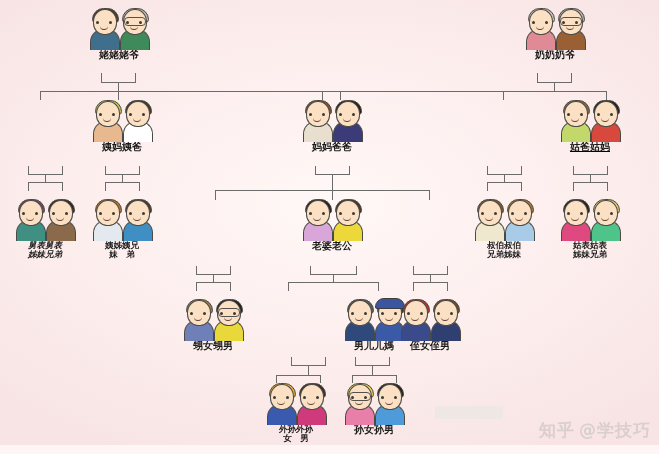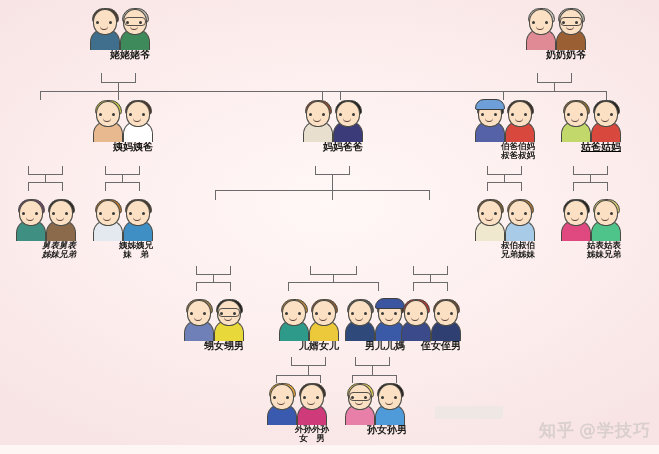--- a/index.html
+++ b/index.html
@@ -45,21 +45,21 @@
     border-bottom:1.2px solid #5a4038;border-radius:0 0 8px 8px;
   }
   .glass{
     position:absolute;left:5px;bottom:24px;width:20px;height:7px;
     border:1px solid #56504a;border-radius:4px;background:transparent;
   }
   .hat{
     position:absolute;left:1px;bottom:32px;width:28px;height:9px;
     border:1.1px solid #3e3e3c;border-radius:9px 9px 2px 2px;
   }
-  .lbls{display:flex;justify-content:flex-end;gap:0;}
+  .lbls{display:flex;justify-content:center;gap:0;}
   .lbls>span{font-size:10px;line-height:10px;font-weight:bold;color:#1b1b19;white-space:pre;}
   .sm>span{font-size:8.5px;line-height:9px;}
   .watermark{
     position:absolute;right:8px;bottom:12px;
     font-size:17px;color:#d9cfcc;letter-spacing:1px;font-weight:bold;
     display:flex;align-items:center;gap:4px;
   }
   .wmbar{
     position:absolute;right:156px;bottom:35px;width:68px;height:13px;
     background:#efe7e4;border-radius:1px;
@@ -261,45 +261,20 @@
           <div class="eyes"></div>
           <div class="mouth"></div>
       </div>
     </div>
     <div class="lbls">
       <span>妈妈</span>
       <span>爸爸</span>
     </div>
   </div>
 
-  <div class="node" style="left:473px;top:100px;width:62px;">
-    <div class="faces">
-      <div class="fig">
-        <div class="body" style="background:#5562a8;"></div>
-          <div class="hair" style="background:#2e2a26;"></div>
-        <div class="head"></div>
-          <div class="hat" style="background:#6f9fd8;"></div>
-          <div class="eyes"></div>
-          <div class="mouth"></div>
-      </div>
-      <div class="fig">
-        <div class="body" style="background:#d9483c;"></div>
-          <div class="hair" style="background:#3b2a22;"></div>
-        <div class="head"></div>
-          <div class="eyes"></div>
-          <div class="mouth"></div>
-      </div>
-    </div>
-    <div class="lbls sm">
-      <span>伯爸
-叔爸</span>
-      <span>伯妈
-叔妈</span>
-    </div>
-  </div>
 
   <div class="node" style="left:559px;top:100px;width:62px;text-decoration:underline;">
     <div class="faces">
       <div class="fig">
         <div class="body" style="background:#c2d86a;"></div>
           <div class="hair" style="background:#8a6a33;"></div>
         <div class="head"></div>
           <div class="eyes"></div>
           <div class="mouth"></div>
       </div>
@@ -361,20 +336,42 @@
     </div>
     <div class="lbls sm">
       <span>姨姊
 妹</span>
       <span>姨兄
 弟</span>
     </div>
   </div>
 
 
+  <div class="node" style="left:301px;top:199px;width:62px;">
+    <div class="faces">
+      <div class="fig">
+        <div class="body" style="background:#d8a6d8;"></div>
+          <div class="hair" style="background:#241f1b;"></div>
+        <div class="head"></div>
+          <div class="eyes"></div>
+          <div class="mouth"></div>
+      </div>
+      <div class="fig">
+        <div class="body" style="background:#ecd83a;"></div>
+          <div class="hair" style="background:#4a3526;"></div>
+        <div class="head"></div>
+          <div class="eyes"></div>
+          <div class="mouth"></div>
+      </div>
+    </div>
+    <div class="lbls">
+      <span>老婆</span>
+      <span>老公</span>
+    </div>
+  </div>
 
 
   <div class="node" style="left:473px;top:199px;width:62px;">
     <div class="faces">
       <div class="fig">
         <div class="body" style="background:#f0e7cf;"></div>
           <div class="hair" style="background:#7a5a33;"></div>
         <div class="head"></div>
           <div class="eyes"></div>
           <div class="mouth"></div>
@@ -437,42 +434,20 @@
           <div class="glass"></div>
           <div class="mouth"></div>
       </div>
     </div>
     <div class="lbls">
       <span>甥女</span>
       <span>甥男</span>
     </div>
   </div>
 
-  <div class="node" style="left:277px;top:299px;width:62px;">
-    <div class="faces">
-      <div class="fig">
-        <div class="body" style="background:#2e9a8a;"></div>
-          <div class="hair" style="background:#b5833a;"></div>
-        <div class="head"></div>
-          <div class="eyes"></div>
-          <div class="mouth"></div>
-      </div>
-      <div class="fig">
-        <div class="body" style="background:#ecc93a;"></div>
-          <div class="hair" style="background:#8a5a33;"></div>
-        <div class="head"></div>
-          <div class="eyes"></div>
-          <div class="mouth"></div>
-      </div>
-    </div>
-    <div class="lbls">
-      <span>儿婿</span>
-      <span>女儿</span>
-    </div>
-  </div>
 
   <div class="node" style="left:343px;top:299px;width:62px;">
     <div class="faces">
       <div class="fig">
         <div class="body" style="background:#2f4a7a;"></div>
           <div class="hair" style="background:#5a5a58;"></div>
         <div class="head"></div>
           <div class="eyes"></div>
           <div class="mouth"></div>
       </div>

